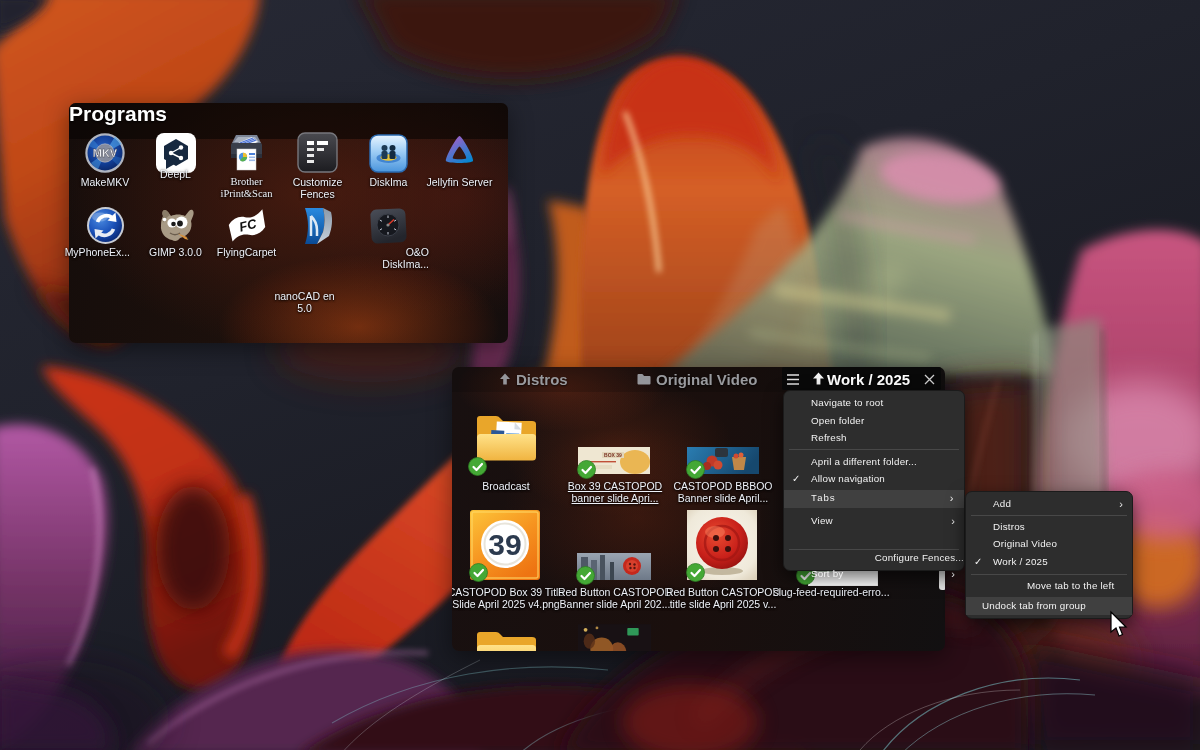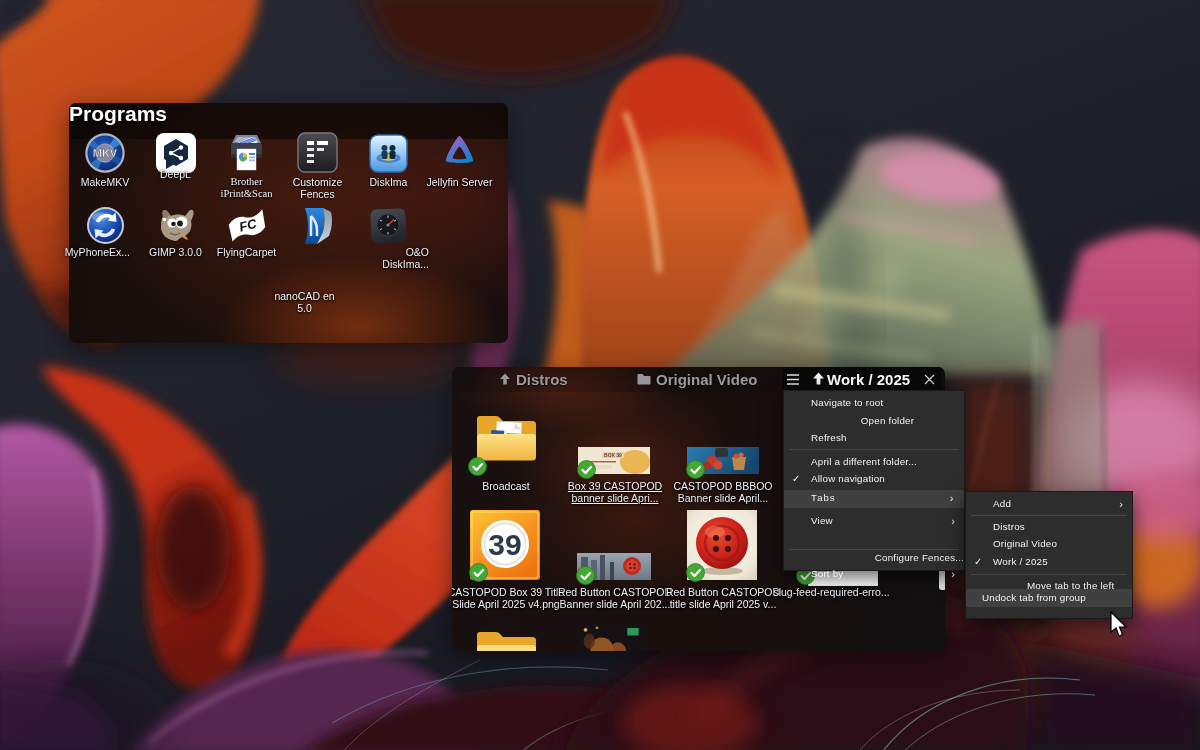--- a/index.html
+++ b/index.html
@@ -4,21 +4,21 @@
 <style>
 html,body{margin:0;padding:0;background:#000;}
 *{box-sizing:border-box;}
 #scene{position:relative;width:1200px;height:750px;overflow:hidden;font-family:"Liberation Sans",sans-serif;}
 #wall{position:absolute;left:0;top:0;}
 .panel{position:absolute;border-radius:7px;background:rgba(14,9,7,0.52);box-shadow:0 6px 24px rgba(0,0,0,0.45);}
 .ptitle{position:absolute;left:0;top:0;right:0;height:36px;background:rgba(8,5,4,0.62);border-radius:7px 7px 0 0;color:#fff;font-weight:bold;font-size:21px;text-align:left;line-height:22px;text-shadow:0 1px 2px #000;}
 .icon{position:absolute;}
 .ilbl{position:absolute;color:#eef1f8;font-size:10.5px;line-height:12.3px;white-space:nowrap;text-align:center;text-shadow:0 1px 2px rgba(0,0,0,0.9),0 0 3px rgba(0,0,0,0.7);}
 .tab{position:absolute;font-size:15px;font-weight:bold;color:#999a9e;text-shadow:0 1px 2px rgba(0,0,0,0.8);white-space:nowrap;}
-.menu{position:absolute;background:#2d2d2d;border:1px solid #1b1b1b;border-radius:0;box-shadow:0 6px 18px rgba(0,0,0,0.6);z-index:40;}
+.menu{position:absolute;background:#2d2d2d;border:1px solid #1b1b1b;border-radius:7px;box-shadow:0 6px 18px rgba(0,0,0,0.6);z-index:40;}
 .mi{position:absolute;left:0;right:0;height:18px;color:#f2f2f2;font-size:9.8px;line-height:18px;padding-left:27px;letter-spacing:0.2px;}
 .mi .arr{position:absolute;right:9px;top:0;font-size:11px;color:#e8e8e8;}
 .mi .chk{position:absolute;left:8px;top:0;font-size:10px;}
 .msep{position:absolute;left:5px;right:5px;height:1px;background:#484848;}
 .hl{background:#404040;}
 </style>
 </head>
 <body>
 <div id="scene">
 <svg id="wall" width="1200" height="750" viewBox="0 0 1200 750">
@@ -490,21 +490,21 @@
 <div class="tab" style="left:827px;top:371px;color:#fff;z-index:7;">Work / 2025</div>
 <svg style="position:absolute;left:787px;top:374px;z-index:7;" width="12" height="11" viewBox="0 0 12 11">
       <path d="M0,1 H12 M0,5.5 H12 M0,10 H12" stroke="#e0e0e0" stroke-width="1.5"></path>
     </svg>
 <svg style="position:absolute;left:924px;top:374px;z-index:7;" width="11" height="11" viewBox="0 0 11 11">
       <path d="M1,1 L10,10 M10,1 L1,10" stroke="#d0d0d0" stroke-width="1.3"></path>
     </svg>
 
 <div class="menu" id="menu1" style="left:783px;top:390px;width:182px;height:181px;">
 <div class="mi" style="top:3px;">Navigate to root</div>
-<div class="mi" style="top:20.5px;text-align:center;">Open folder</div>
+<div class="mi" style="top:20.5px;">Open folder</div>
 <div class="mi" style="top:38px;">Refresh</div>
 <div class="msep" style="top:58px;"></div>
 <div class="mi" style="top:61.5px;">April a different folder...</div>
 <div class="mi" style="top:79px;"><span class="chk">✓</span>Allow navigation</div>
 <div class="msep" style="top:99px;"></div>
 <div class="mi hl" style="top:99px;font-family:Liberation Mono, monospace;">Tabs<span class="arr">›</span></div>
 <div class="mi" style="top:120.5px;">View<span class="arr">›</span></div>
 <div class="mi" style="top:138px;margin-top:36px;">Sort by<span class="arr">›</span></div>
 <div class="msep" style="top:158px;"></div>
 <div class="mi" style="top:158px;text-align:right;">Configure Fences...</div>
@@ -512,19 +512,19 @@
 
 <div class="menu" id="menu2" style="left:965px;top:491px;width:168px;height:128px;">
 <div class="mi" style="top:2.5px;">Add<span class="arr">›</span></div>
 <div class="msep" style="top:22.5px;"></div>
 <div class="mi" style="top:25.5px;">Distros</div>
 <div class="mi" style="top:43px;">Original Video</div>
 <div class="mi" style="top:60.5px;"><span class="chk">✓</span>Work / 2025</div>
 <div class="msep" style="top:81.5px;"></div>
 <div class="mi" style="top:85px;margin-left:34px;">Move tab to the left</div>
 <div class="msep" style="top:106px;"></div>
-<div class="mi hl" style="top:97px;padding-left:16px;">Undock tab from group</div>
+<div class="mi hl" style="top:105px;padding-left:16px;">Undock tab from group</div>
 </div>
 
 <svg style="position:absolute;left:1107px;top:610px;z-index:60;" width="24" height="30" viewBox="0 0 24 30">
 <path d="M4,2 L4,22 L9,18 L12,26 L15.5,24.5 L12.5,17 L19,17 Z" fill="#fff" stroke="#000" stroke-width="1.2"></path>
 </svg>
 </div>
 
 </body></html>

